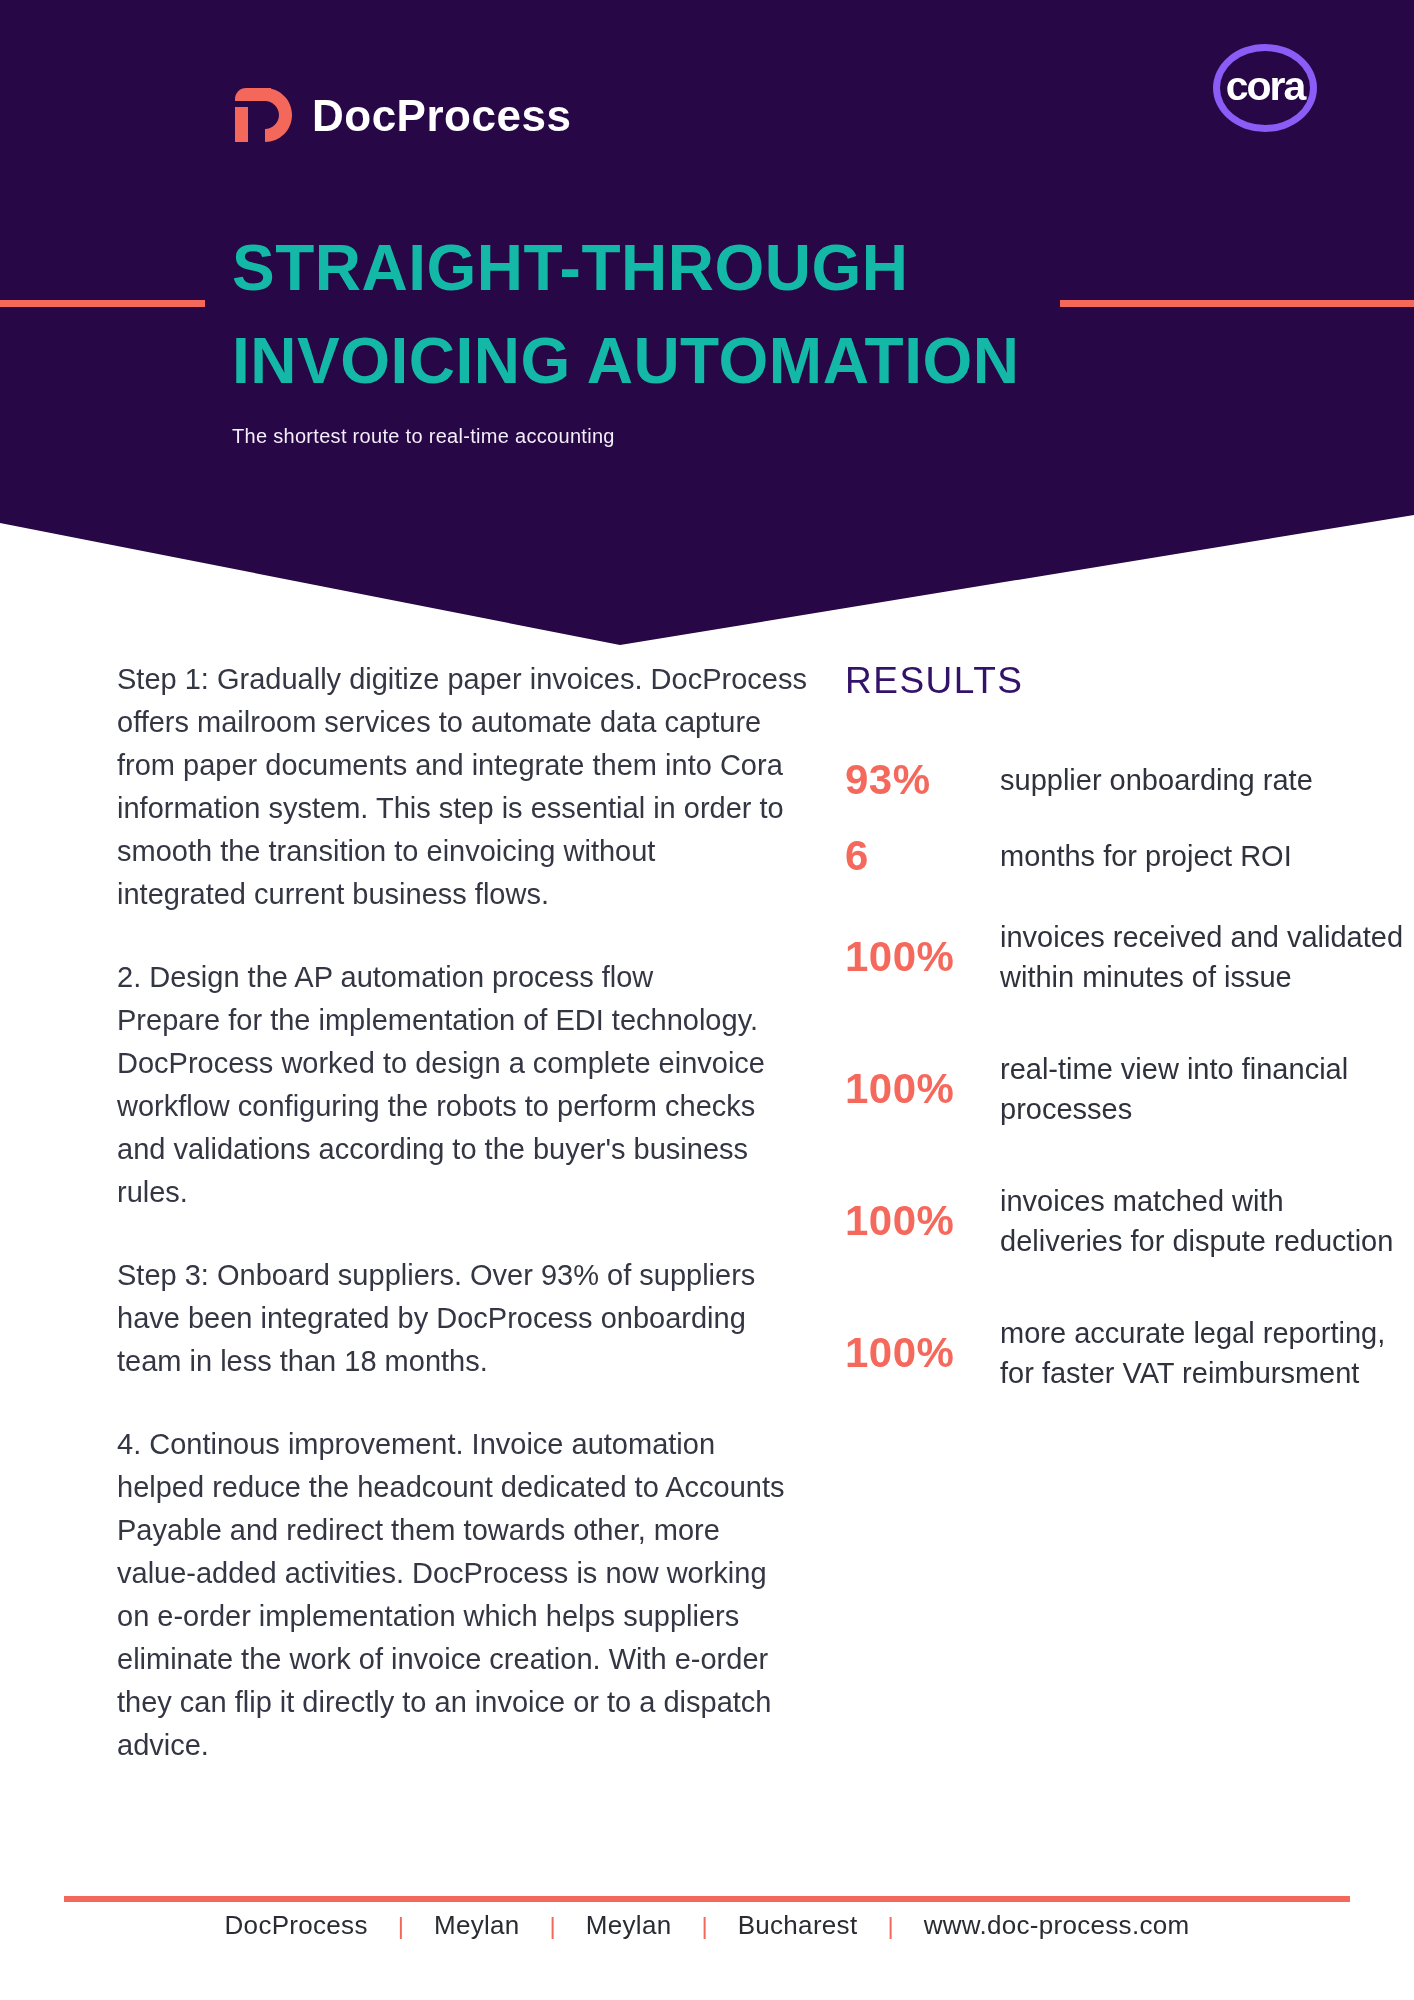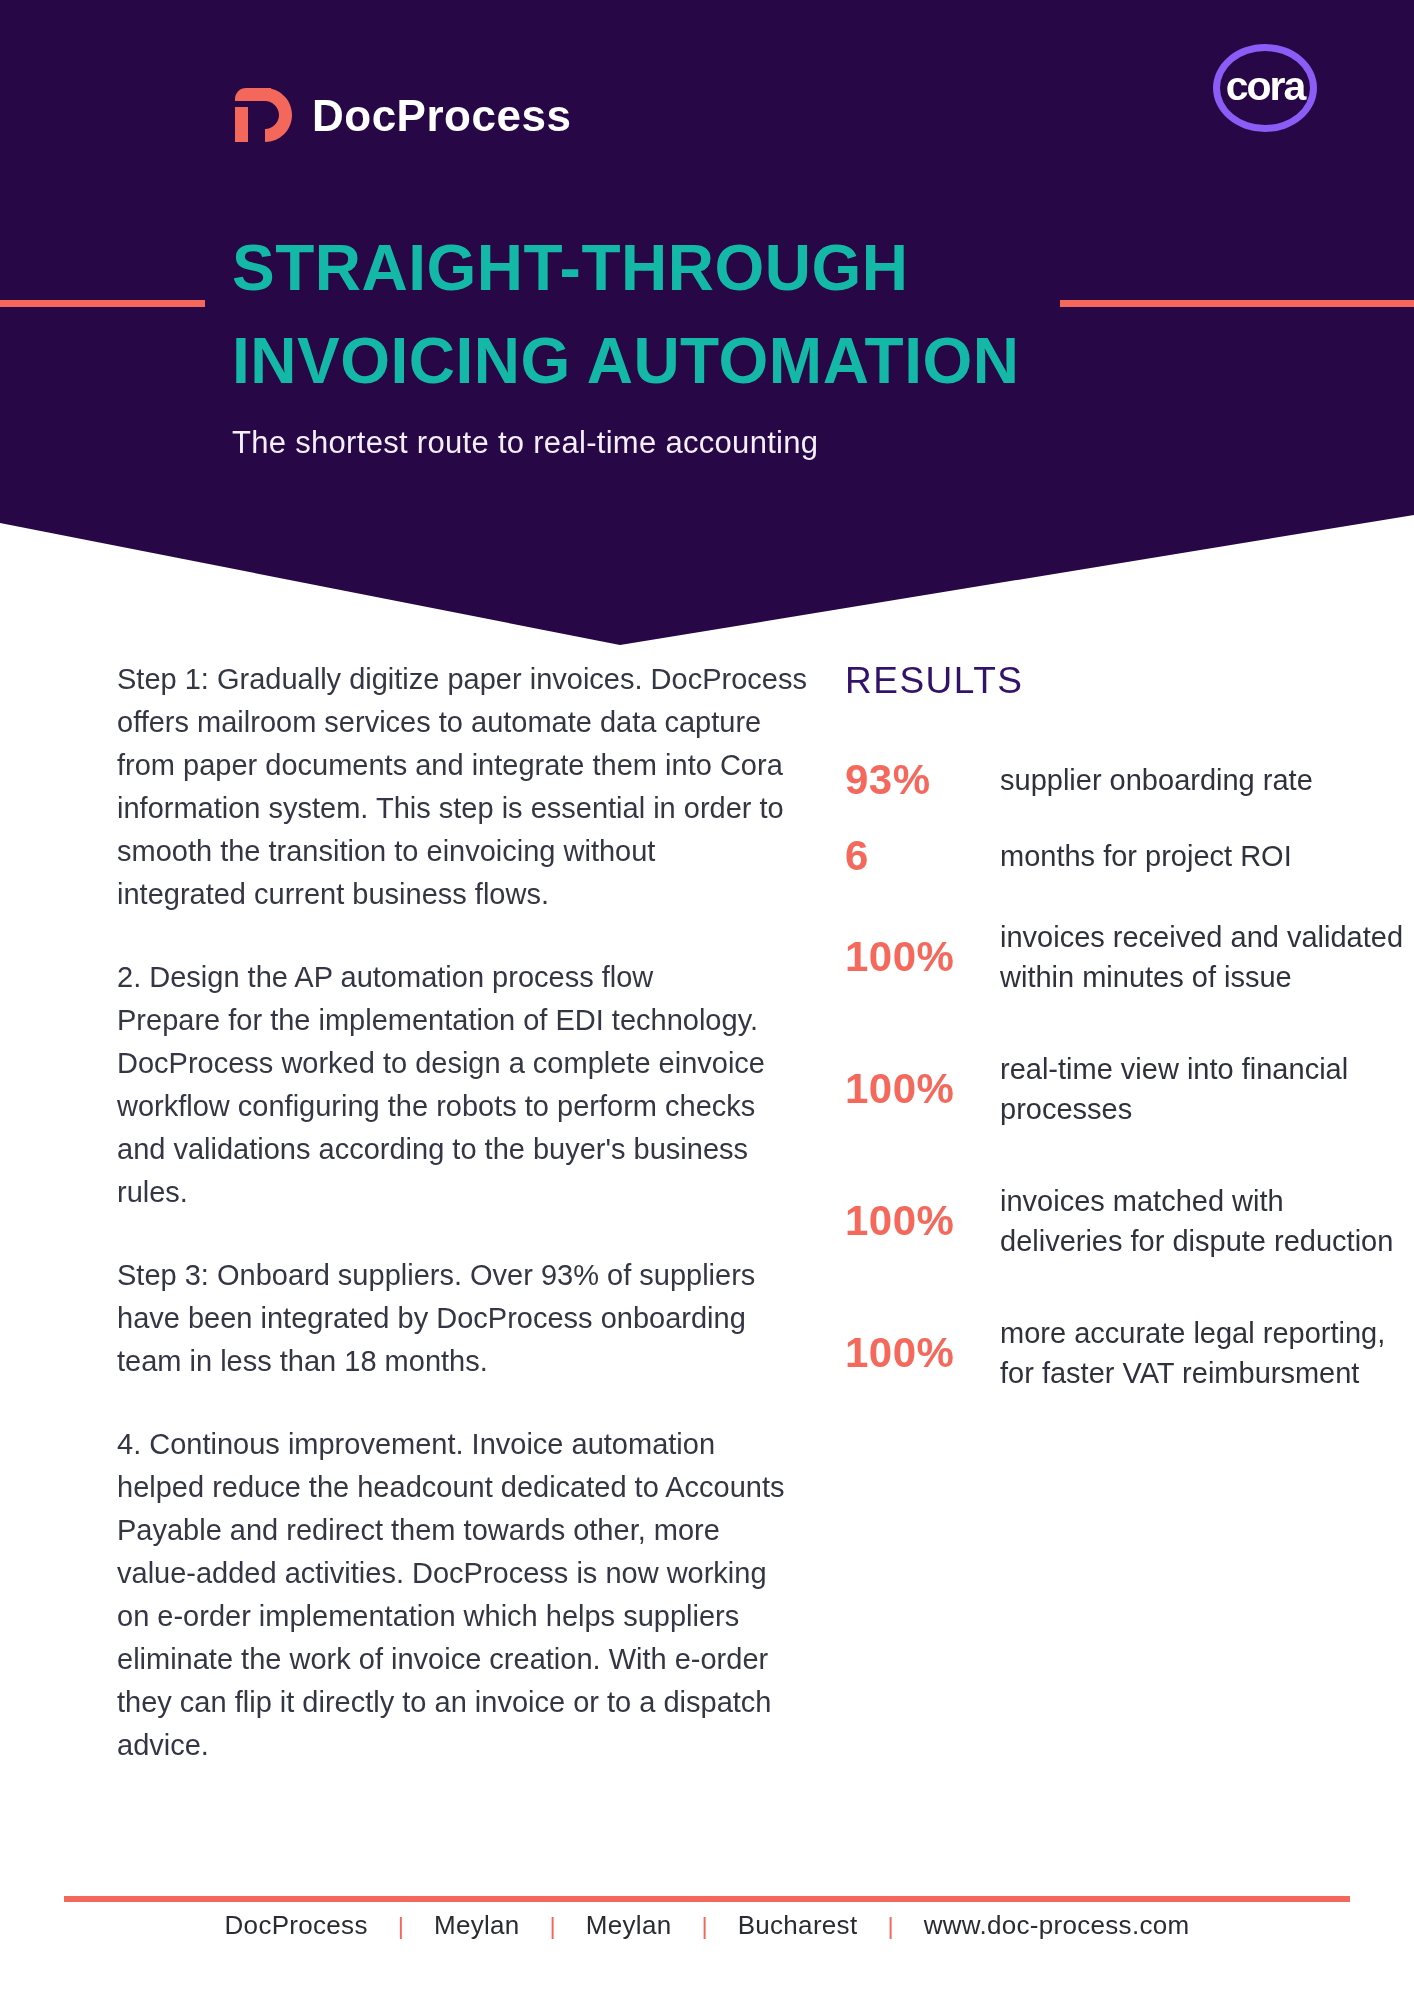--- a/index.html
+++ b/index.html
@@ -27,21 +27,21 @@
   .cora-text{
     color:#ffffff;font-size:41px;font-weight:700;letter-spacing:-2px;line-height:1;
     margin-top:-3px;
   }
   .title-block{position:absolute;left:232px;top:222px;}
   .title-line{
     color:#14b8a6;font-size:64px;font-weight:800;letter-spacing:0.5px;line-height:93px;
     white-space:nowrap;
   }
   .subtitle{
-    color:#f3eef9;font-size:31px;font-weight:300;letter-spacing:0.3px;margin-top:17px;
+    color:#f3eef9;font-size:20px;font-weight:300;letter-spacing:0.3px;margin-top:17px;
     white-space:nowrap;
   }
   .flank-line{position:absolute;top:300px;height:7px;background:#F4685C;}
   .flank-line.left{left:0;width:205px;}
   .flank-line.right{left:1060px;width:354px;}
   
   .col-heading{
     color:#331269;font-size:37px;font-weight:400;letter-spacing:1.5px;
     margin:0 0 56px 0;line-height:45px;
   }

